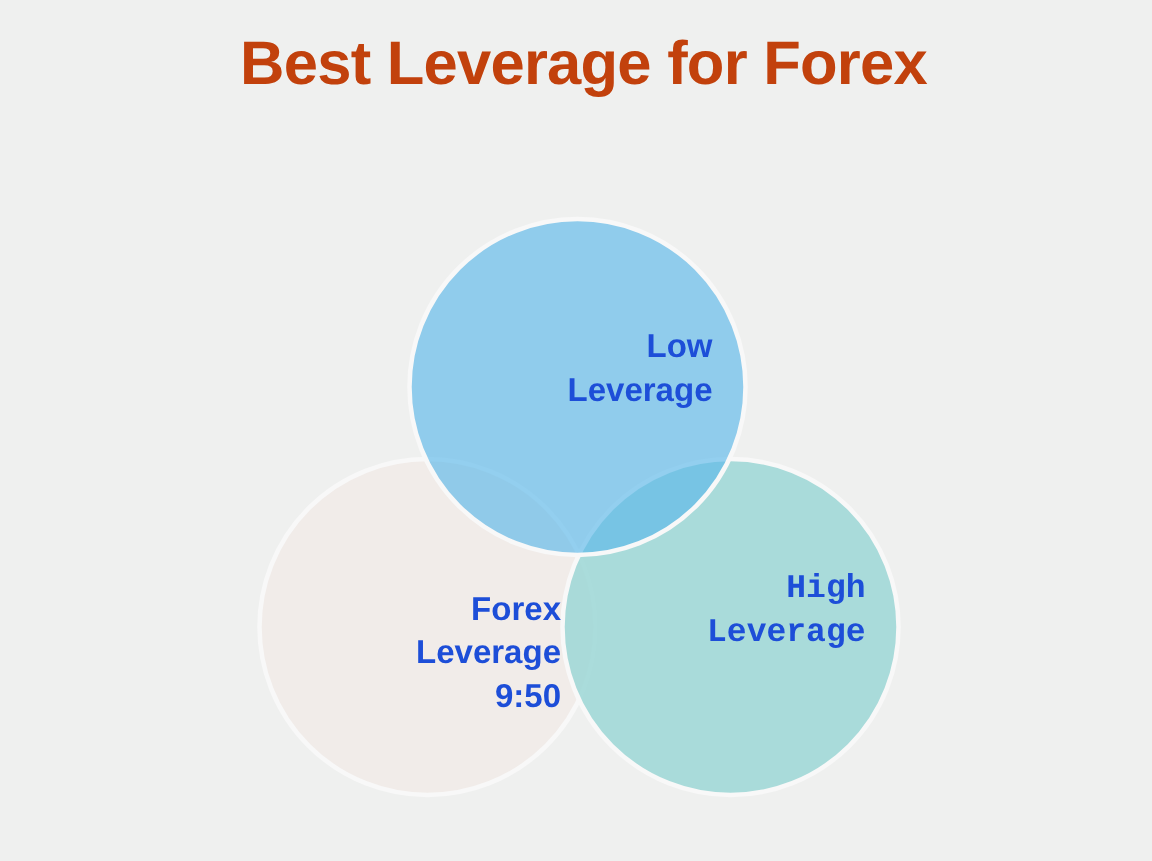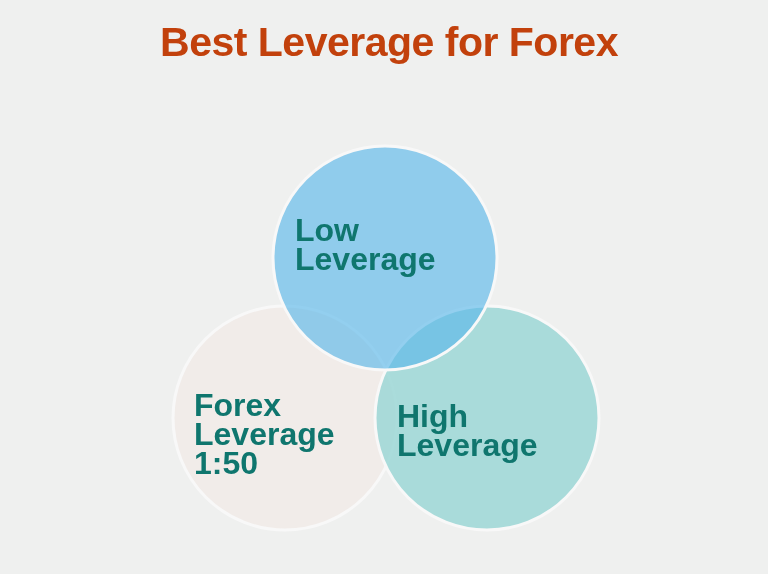--- a/index.html
+++ b/index.html
@@ -9,22 +9,22 @@
       font-family: "Liberation Sans", "DejaVu Sans", sans-serif;
       position: relative;
     }
     .title {
       position: absolute; left: 0; top: 14px; width: 768px;
       text-align: center; font-size: 41px; font-weight: bold; color: #c2410c;
       letter-spacing: -0.5px; margin: 5px;
     }
     svg.venn { position: absolute; left: 0; top: 0; }
     .label {
-      position: absolute; width: 180px; text-align: left;
-      font-weight: bold; color: #0f766e; font-size: 32px; line-height: 29px;
+      position: absolute; width: 180px; text-align: right;
+      font-weight: bold; color: #1d4ed8; font-size: 22px; line-height: 29px;
     }
     .label span { display: block; }
   </style>
 </head>
 <body>
 
 <h1 class="title">Best Leverage for Forex</h1>
 
 <svg class="venn" width="768" height="574" viewBox="0 0 768 574">
   <circle cx="285" cy="418" r="112" fill="#f0ebe8" fill-opacity="0.95" stroke="#f8f8f8" stroke-width="3"></circle>
@@ -33,19 +33,19 @@
 </svg>
 
 <div class="label" style="left:295px; top:216px;">
   <span>Low</span>
   <span>Leverage</span>
 </div>
 
 <div class="label" style="left:194px; top:391px;">
   <span>Forex</span>
   <span>Leverage</span>
-  <span>1:50</span>
+  <span>9:50</span>
 </div>
 
-<div class="label" style="left:397px; top:402px;">
+<div class="label" style="left:397px; top:378px;font-family:Liberation Mono, monospace;">
   <span>High</span>
   <span>Leverage</span>
 </div>
 
 </body></html>

